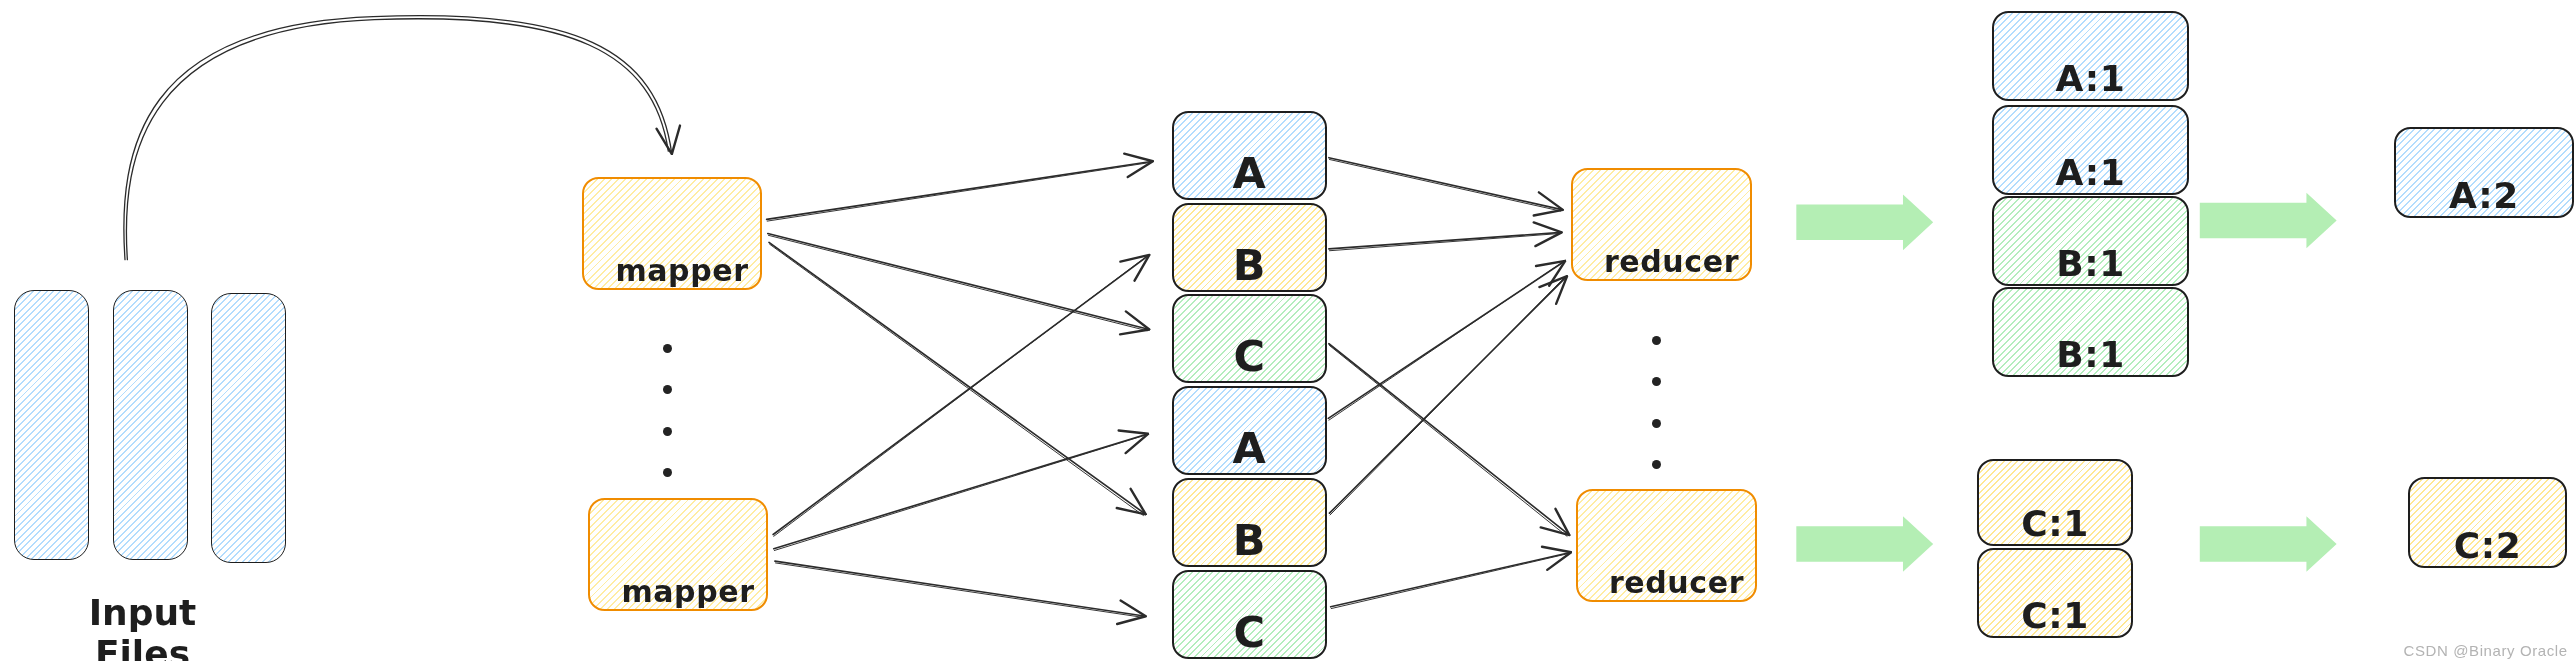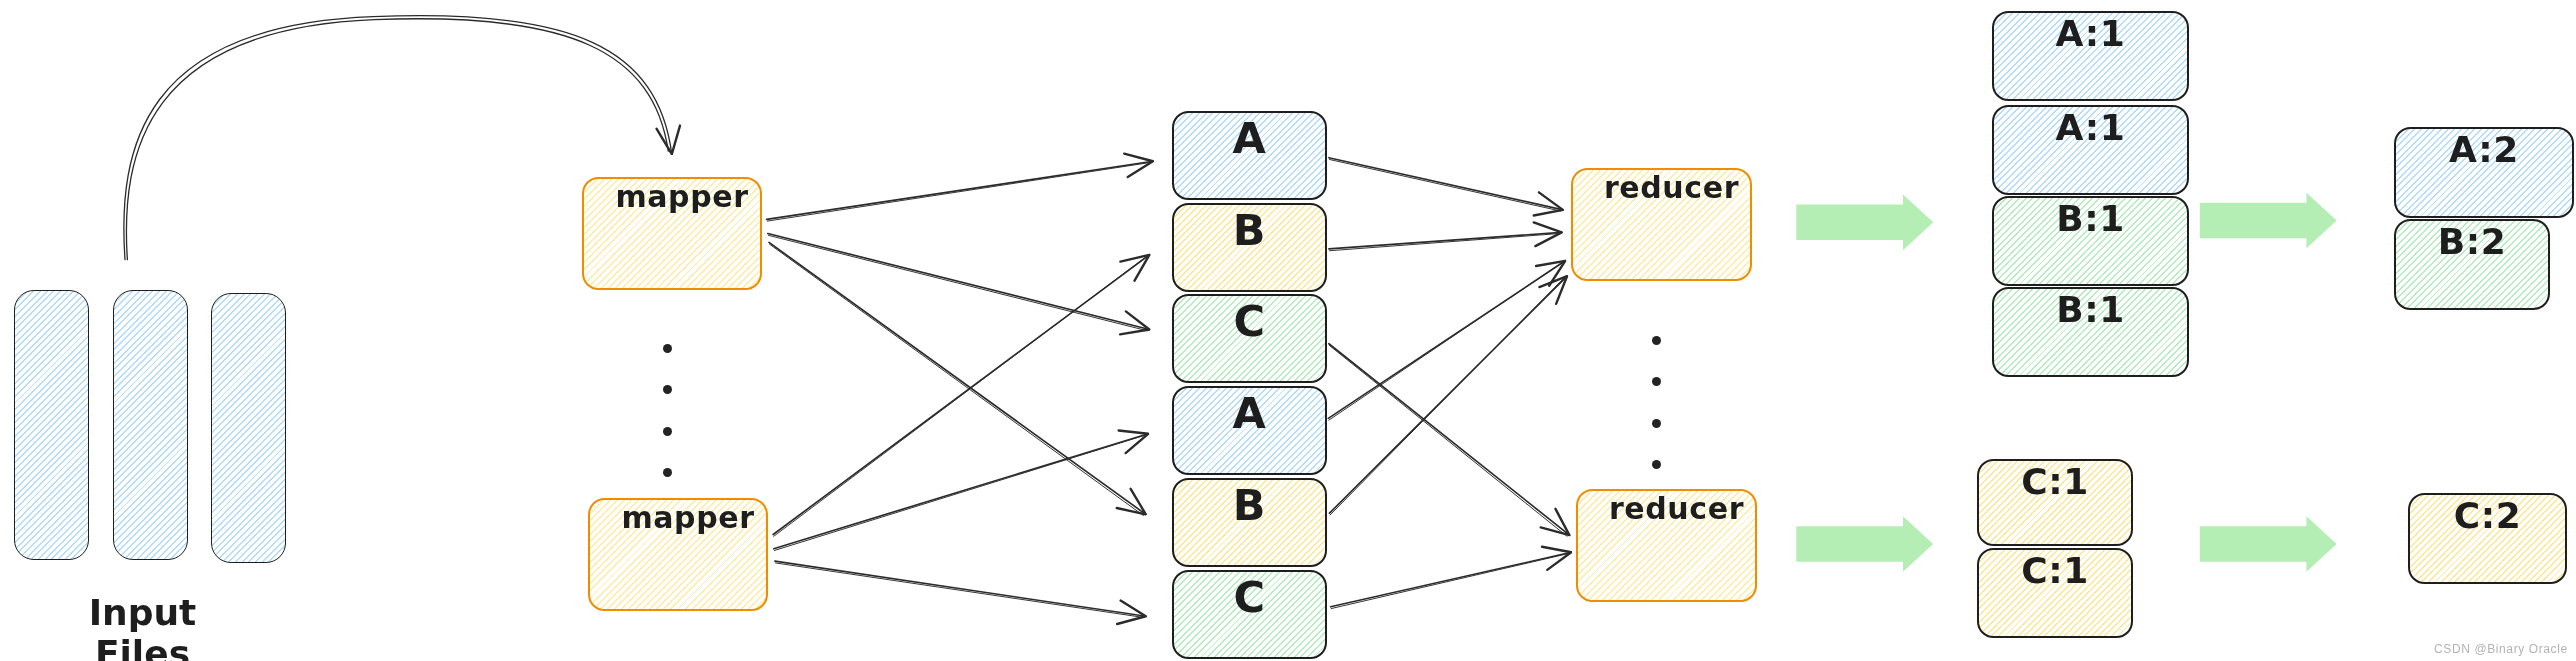--- a/index.html
+++ b/index.html
@@ -15,21 +15,21 @@
     width:2576px;height:662px;
     background:#ffffff;
     overflow:hidden;
     font-family:"DejaVu Sans", sans-serif;
     color:var(--ink);
   }
   #wires{position:absolute;left:0;top:0;width:2576px;height:662px;pointer-events:none;}
   .node{
     position:absolute;
     box-sizing:border-box;
-    display:flex;align-items:flex-start;justify-content:center;
+    display:flex;align-items:flex-end;justify-content:center;
     font-weight:600;
     color:var(--ink);
     border-radius:16.6px;
     background-color:#ffffff;
     letter-spacing:0.6px;
   }
   .edge-dark{border:2.1px solid var(--ink);}
   .edge-orange{border:2.4px solid var(--orange);padding-left:20px;}
   .fill-blue{background-image:repeating-linear-gradient(135deg, rgba(116,192,252,0) 0 3.3px, rgba(116,192,252,0.55) 3.3px 4.7px);}
   .fill-yellow{background-image:repeating-linear-gradient(135deg, rgba(255,212,59,0) 0 3.3px, rgba(255,212,59,0.55) 3.3px 4.7px);}
@@ -37,21 +37,21 @@
   .fill-process{background-image:repeating-linear-gradient(135deg, rgba(255,224,102,0) 0 3.6px, rgba(255,224,102,0.6) 3.6px 5px);}
   .input-file{border-radius:20px;border-width:1.8px;}
   .dot{position:absolute;width:9px;height:9px;border-radius:50%;background:#232323;}
   #input-label{
     position:absolute;left:36px;top:592px;width:213px;
     text-align:center;font-size:36px;font-weight:600;color:var(--ink);
   }
   #watermark{
     position:absolute;right:8.3px;top:642px;
     font-family:"Liberation Sans", sans-serif;
-    font-size:12px;color:var(--wm);letter-spacing:0.6px;margin-left:46px;
+    font-size:15px;color:var(--wm);letter-spacing:0.6px;margin-left:46px;
   }
 </style>
 </head>
 <body>
 
 <div id="canvas">
 
   <svg id="wires" viewBox="0 0 4348 1117" xmlns="http://www.w3.org/2000/svg">
     <defs>
       <marker id="ah" viewBox="0 0 60 48" refX="58" refY="24" markerWidth="60" markerHeight="48" markerUnits="userSpaceOnUse" orient="auto">
@@ -160,20 +160,17 @@
     </div>
     <div class="node edge-dark fill-yellow" style="left: 1977px; top: 459px; width: 156px; height: 87px; font-size: 36px;">
       <span>C:1</span>
     </div>
     <div class="node edge-dark fill-yellow" style="left: 1977px; top: 548px; width: 156px; height: 90px; font-size: 36px;">
       <span>C:1</span>
     </div>
     <div class="node edge-dark fill-blue" style="left: 2394px; top: 127px; width: 180px; height: 91px; font-size: 36px;">
       <span>A:2</span>
     </div>
-    <div class="node edge-dark fill-green" style="left: 2394px; top: 219px; width: 156px; height: 91px; font-size: 36px;">
-      <span>B:2</span>
-    </div>
-    <div class="node edge-dark fill-yellow" style="left: 2408px; top: 493px; width: 159px; height: 91px; font-size: 36px;">
+    <div class="node edge-dark fill-yellow" style="left: 2408px; top: 477px; width: 159px; height: 91px; font-size: 36px;">
       <span>C:2</span>
     </div>
   </div>
 
 
 </body></html>

